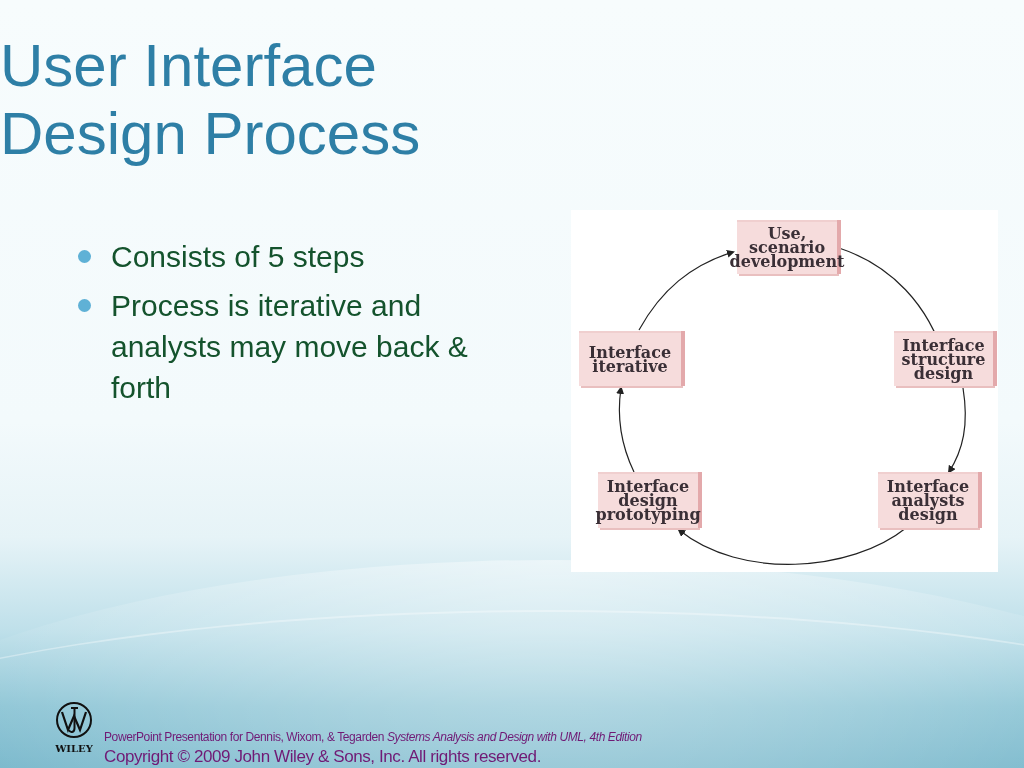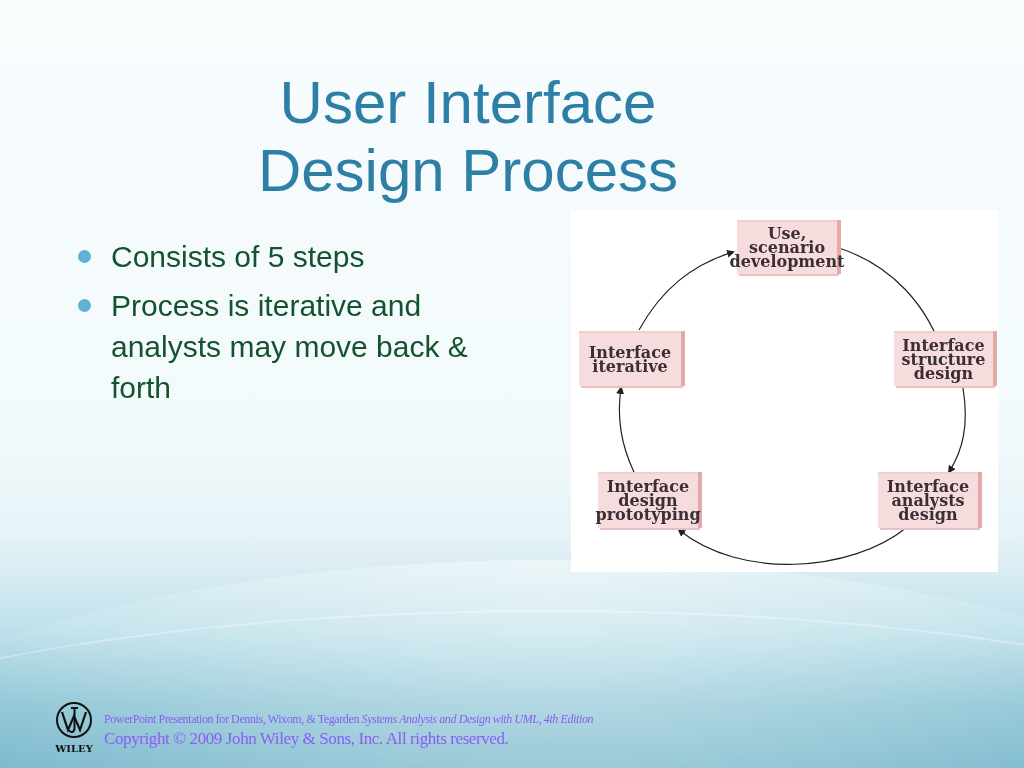--- a/index.html
+++ b/index.html
@@ -16,22 +16,22 @@
     pointer-events: none;
   }
   .wave2 {
     position: absolute; left: -300px; top: 610px; width: 1700px; height: 400px;
     border-top: 2px solid rgba(255,255,255,0.35);
     border-radius: 50%;
     pointer-events: none;
   }
   .title {
     position: absolute; left: 0; width: 936px; top: 32px;
-    text-align: center; color: #2e7fa6;
-    font-size: 60px; line-height: 68px; font-weight: normal; margin-top: 37px;
+    color: #2e7fa6;
+    font-size: 60px; line-height: 68px; font-weight: normal;
   }
   .title div { display: block; }
   .bullets {
     position: absolute; left: 76px; top: 236px; width: 460px;
     list-style: none;
   }
   .bullets li {
     position: relative; padding-left: 35px;
     color: #14532d; font-size: 30px; line-height: 41px;
     margin-bottom: 8px;
@@ -53,22 +53,22 @@
     box-shadow: 4px 0 0 #e3a9ab, 2px 2px 0 #e9bfbf;
     display: flex; align-items: center; justify-content: center;
     text-align: center;
     font-family: "DejaVu Serif", serif; font-weight: bold;
     font-size: 16px; line-height: 14px; color: #3a2f36;
   }
   .footer-logo {
     position: absolute; left: 54px; top: 700px; width: 40px; height: 56px;
   }
   .footer-text {
-    position: absolute; left: 104px; top: 710px;
-    font-family: Liberation Serif, serif; font-size: 12px; color: #8b5cf6;
+    position: absolute; left: 104px; top: 728px;
+    font-family: Liberation Sans, sans-serif; font-size: 12px; color: #701a75;
     line-height: 19px;
     letter-spacing: -0.4px;
   }
   .footer-text .italic { font-style: italic; }
   .footer-text .line2 { font-size: 17px; }
 </style>
 </head>
 <body>
 
 <div class="wave1"></div>

